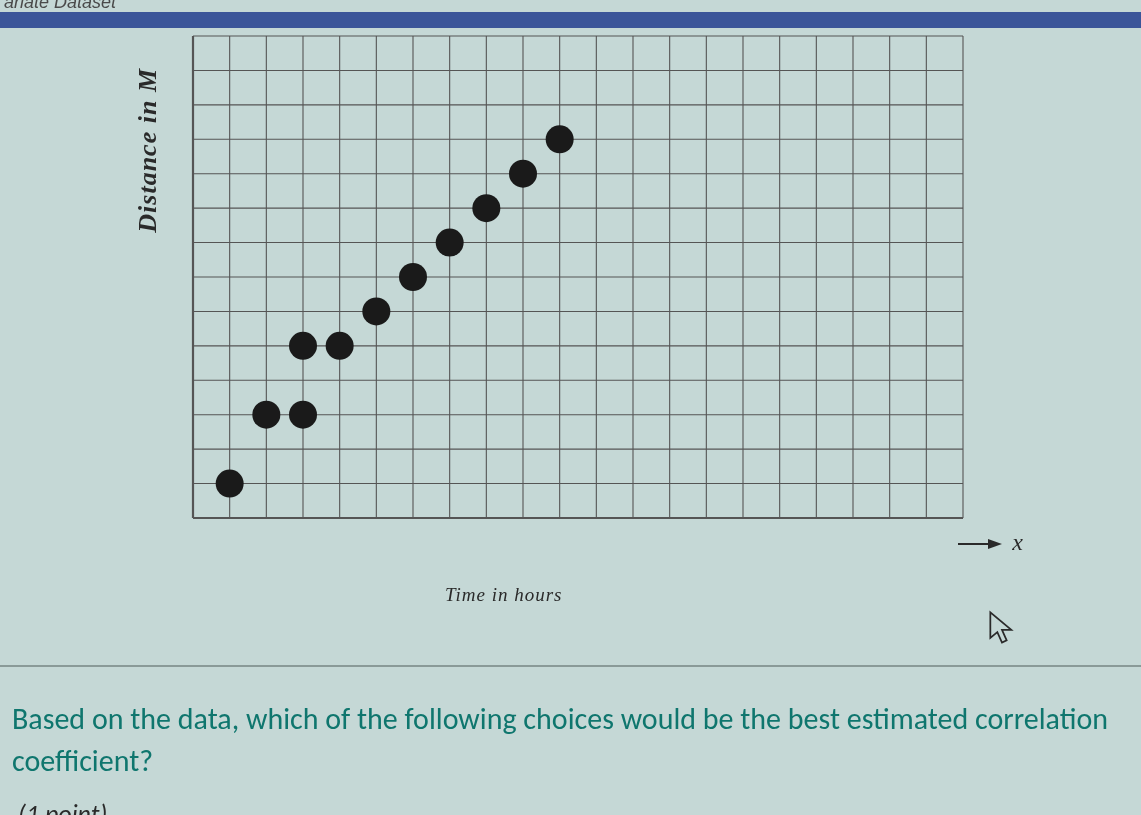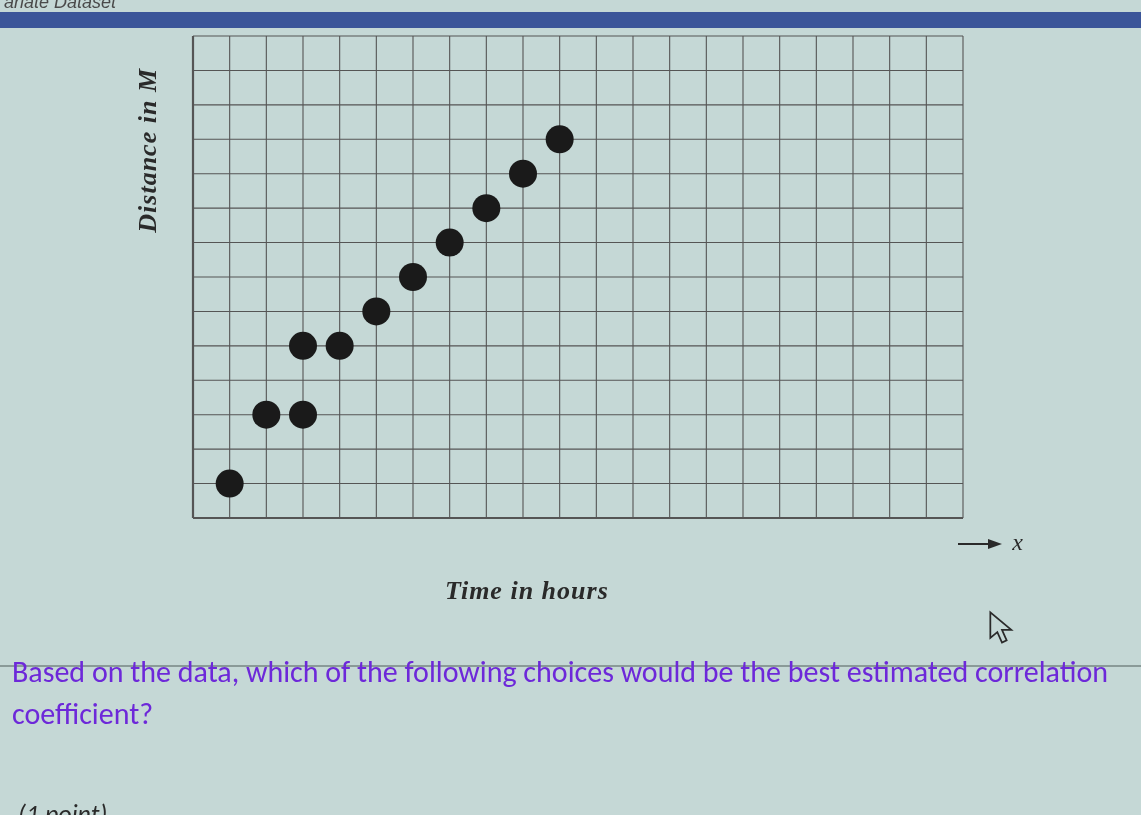--- a/index.html
+++ b/index.html
@@ -47,22 +47,22 @@
       font-size: 26px;
       font-weight: bold;
       font-style: italic;
       color: #2a2a2a;
       letter-spacing: 1px;
     }
     .x-axis-label {
       position: absolute;
       left: 310px;
       bottom: -8px;
-      font-size: 26px;
-      font-weight: bold;
+      font-size: 19px;
+      font-weight: normal;
       font-style: italic;
       color: #2a2a2a;
       letter-spacing: 1px;
     }
     .x-marker {
       position: absolute;
       right: -38px;
       bottom: 42px;
       font-size: 24px;
       font-style: italic;
@@ -89,25 +89,25 @@
     .divider {
       position: absolute;
       top: 665px;
       left: 0;
       width: 100%;
       height: 2px;
       background: #8a9a98;
     }
     .question-text {
       position: absolute;
-      top: 651px;
+      top: 698px;
       left: 12px;
       right: 12px;
       font-size: 30px;
-      color: #6d28d9;
+      color: #0f766e;
       line-height: 1.4;
       font-family: 'Calibri', Arial, sans-serif;
     }
     .point-marker {
       position: absolute;
       top: 798px;
       left: 18px;
       font-size: 26px;
       font-style: italic;
       color: #2a2a2a;

